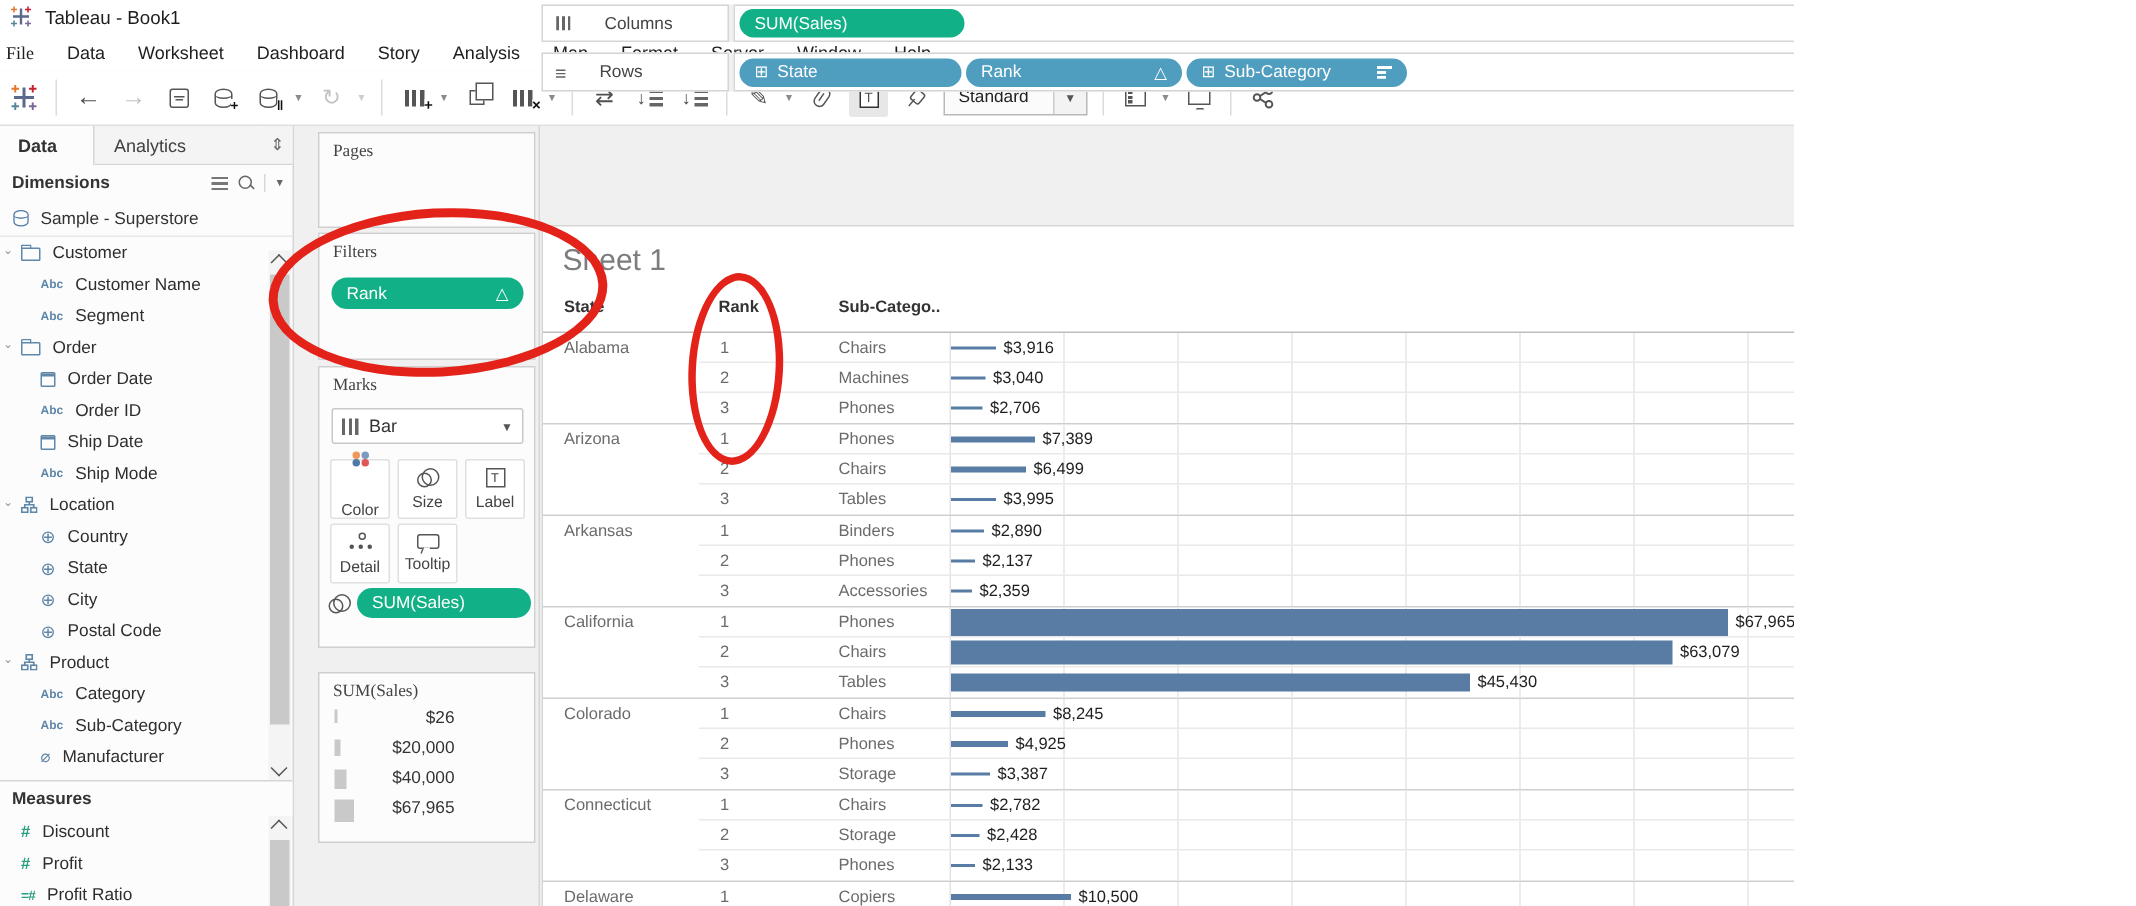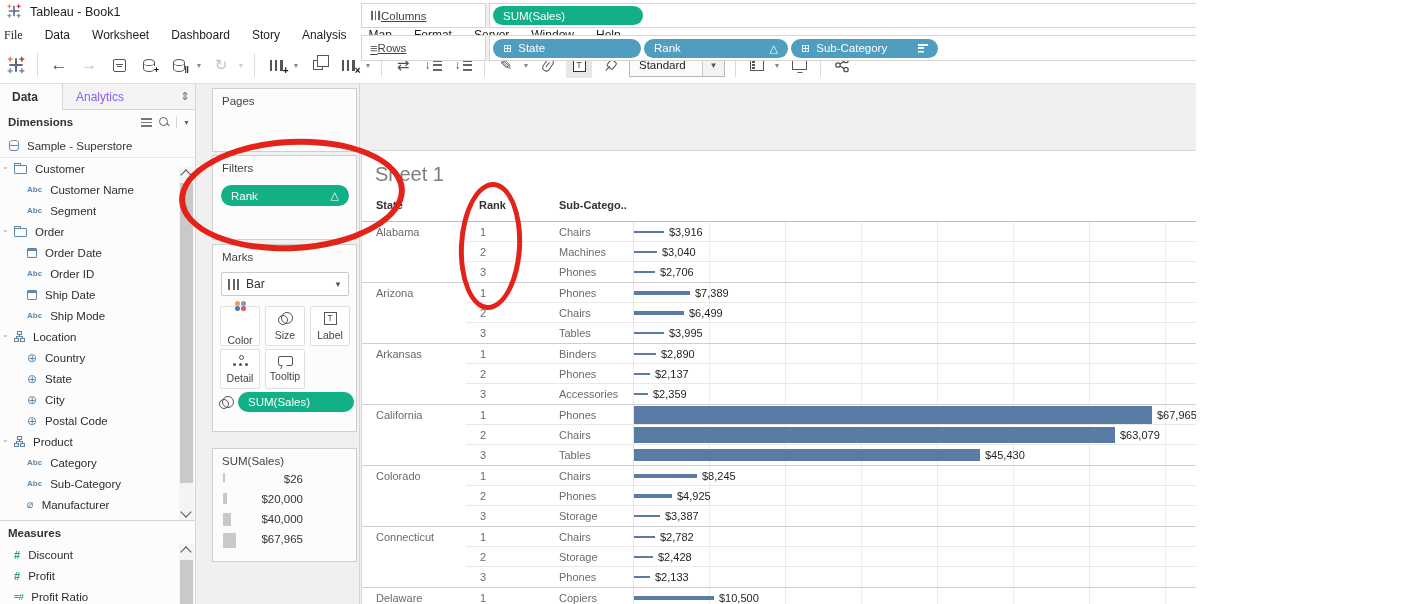--- a/index.html
+++ b/index.html
@@ -59,21 +59,21 @@
   #show-me{position:absolute; right:18px; top:0; height:37px; display:flex; align-items:center; gap:7px;}
   .showmeic{width:15px; height:14px; background:
     linear-gradient(#8074a8 0 3px,transparent 3px 5px,#6888b5 5px 8px,transparent 8px 10px,#e0696e 10px 13px,transparent 13px);}
   .showmeic{background-size:15px 3px,0,0;}
   #show-me span{font-size:12.5px; color:#1e1e1e;}
 
   
   #leftpane{position:absolute; left:0; top:84px; width:196px; height:520px; background:#fcfcfc; border-right:1px solid var(--bord);}
   #pane-tabs{height:26px; display:flex; border-bottom:1px solid var(--bord); align-items:stretch;}
   #tab-data{width:62px; display:flex; align-items:center; padding-left:12px; font-weight:bold; background:#fcfcfc; border-bottom:1px solid #fcfcfc; margin-bottom:-1px;}
-  #tab-analytics{flex:1; display:flex; align-items:center; padding-left:13px; color:#8b5cf6; border-left:1px solid var(--bord); background:#f4f4f4;}
+  #tab-analytics{flex:1; display:flex; align-items:center; padding-left:13px; color:#404040; border-left:1px solid var(--bord); background:#f4f4f4;}
   #pane-swap{width:20px; display:flex; align-items:center; justify-content:center; color:#666; font-size:11px; background:#f4f4f4;}
   #conn-row{height:24px; display:flex; align-items:center; gap:7px; padding-left:8px; border-bottom:1px solid #e8e8e8; font-size:11.5px;}
   #conn-row .cyl{transform:scale(.85); border-color:#4e79a7;}
   #conn-row .cyl::before{border-color:#4e79a7;}
   #dim-header{height:24px; display:flex; align-items:center; padding:0 5px 0 8px; font-weight:bold; font-size:11.5px;}
   #dim-header .hicons{margin-left:auto; display:flex; align-items:center; gap:6px; color:#666;}
   .listic{width:11px; height:9px; background:linear-gradient(#777 0 1.5px,transparent 1.5px 3.5px,#777 3.5px 5px,transparent 5px 7px,#777 7px 8.5px,transparent 8.5px);}
   .magic{width:12px; height:12px; position:relative;}
   .magic::before{content:''; position:absolute; left:1px; top:1px; width:7px; height:7px; border:1.3px solid #666; border-radius:50%;}
   .magic::after{content:''; position:absolute; left:8px; top:8px; width:4px; height:0; border-top:1.4px solid #666; transform:rotate(45deg);}
@@ -94,21 +94,21 @@
   #meas-header{position:absolute; left:0; top:436px; width:100%; height:24px; border-top:1px solid var(--bord); display:flex; align-items:center; padding-left:8px; font-weight:bold; font-size:11.5px; background:#fcfcfc;}
   .vscroll{position:absolute; width:15px; background:#f4f4f4;}
   .vscroll .arr{position:absolute; left:3px; width:8px; height:8px; border-left:1.6px solid #555; border-top:1.6px solid #555;}
   .vscroll .arr.up{transform:rotate(45deg);}
   .vscroll .arr.down{transform:rotate(225deg);}
   .vscroll .thumb{position:absolute; left:1px; width:13px; background:#c9c9c9;}
 
   
   #midcol{position:absolute; left:197px; top:84px; width:163px; height:520px; background:#f0f0f0; border-right:1px solid var(--bord);}
   .card{position:absolute; left:15px; width:145px; background:#fcfcfc; border:1px solid #cfcfcf;}
-  .card .ctitle{padding:6px 0 0 9px; font-size:11.5px; color:#444;}
+  .card .ctitle{padding:6px 0 0 9px; font-size:11.5px; color:#444;font-family:Liberation Serif, serif;}
   #card-pages{top:4px; height:64px;}
   #card-filters{top:71px; height:85px;}
   #card-marks{top:160px; height:188px;}
   #card-legend{top:364px; height:114px;}
   .pill{height:21px; border-radius:11px; display:flex; align-items:center; color:#fff; font-size:11.5px; padding:0 10px; gap:6px;}
   .pill.green{background:var(--green);}
   .pill.blue{background:var(--blue);}
   .pill .delta{margin-left:auto; font-size:11px;}
   .pill .plusbox{font-size:11px; line-height:1;}
   .sortic{margin-left:auto; width:10px; height:9px; background:linear-gradient(#fff 0 2px,transparent 2px 3.5px,#fff 3.5px 5.5px,transparent 5.5px 7px,#fff 7px 9px); clip-path:polygon(0 0,100% 0,100% 40%,60% 40%,60% 100%,0 100%);}
@@ -132,21 +132,21 @@
   #size-enc{position:absolute; left:6px; top:147px; display:flex; align-items:center; gap:4px;}
   #size-enc .pill{width:116px; height:20px;}
   #legend-items .litem{height:20px; display:flex; align-items:flex-start; padding-left:10px;}
   #legend-items .mark{background:#c9c9c9; margin-right:0;}
   #legend-items .llab{width:62px; text-align:right; font-size:11.5px; color:#333;}
 
   
   .shelfrow{position:absolute; left:361px; width:1063px; background:#f0f0f0; display:flex; gap:3px;}
   #shelf-cols{top:3px; height:25px;}
   #shelf-rows{top:35px; height:26px;}
-  .shelflabel{width:125px; background:#fff; border:1px solid var(--bord); display:flex; align-items:center; gap:0; padding-left:8px; color:#444; font-size:11.5px;text-decoration:underline;}
+  .shelflabel{width:125px; background:#fff; border:1px solid var(--bord); display:flex; align-items:center; gap:22px; padding-left:8px; color:#444; font-size:11.5px;}
   .shelfarea{flex:1; background:#fff; border:1px solid var(--bord); display:flex; align-items:center; gap:3px; padding-left:3px;}
   .shelfarea .pill{height:19px;}
   .rowsic{font-size:13px; color:#666; line-height:1;}
 
   
   #sheet{position:absolute; left:361px; top:150px; width:892px; height:454px; background:#fff; border-left:1px solid var(--bord); border-top:1px solid var(--bord);}
   #sheet-title{position:absolute; left:13px; top:12px; font-size:20px; color:#7d7d7d;}
   #chead{position:absolute; left:0; top:48px; width:867px; height:23px; border-bottom:1px solid #bdbdbd; display:flex; font-size:11px; font-weight:bold; color:#333;}
   #chead .h-state{width:104px; padding-left:14px;} #chead .h-rank{width:90px; padding-left:13px;} #chead .h-cat{width:77px; padding-left:3px;}
   #chart-groups{position:absolute; left:0; top:71px; width:867px;}

